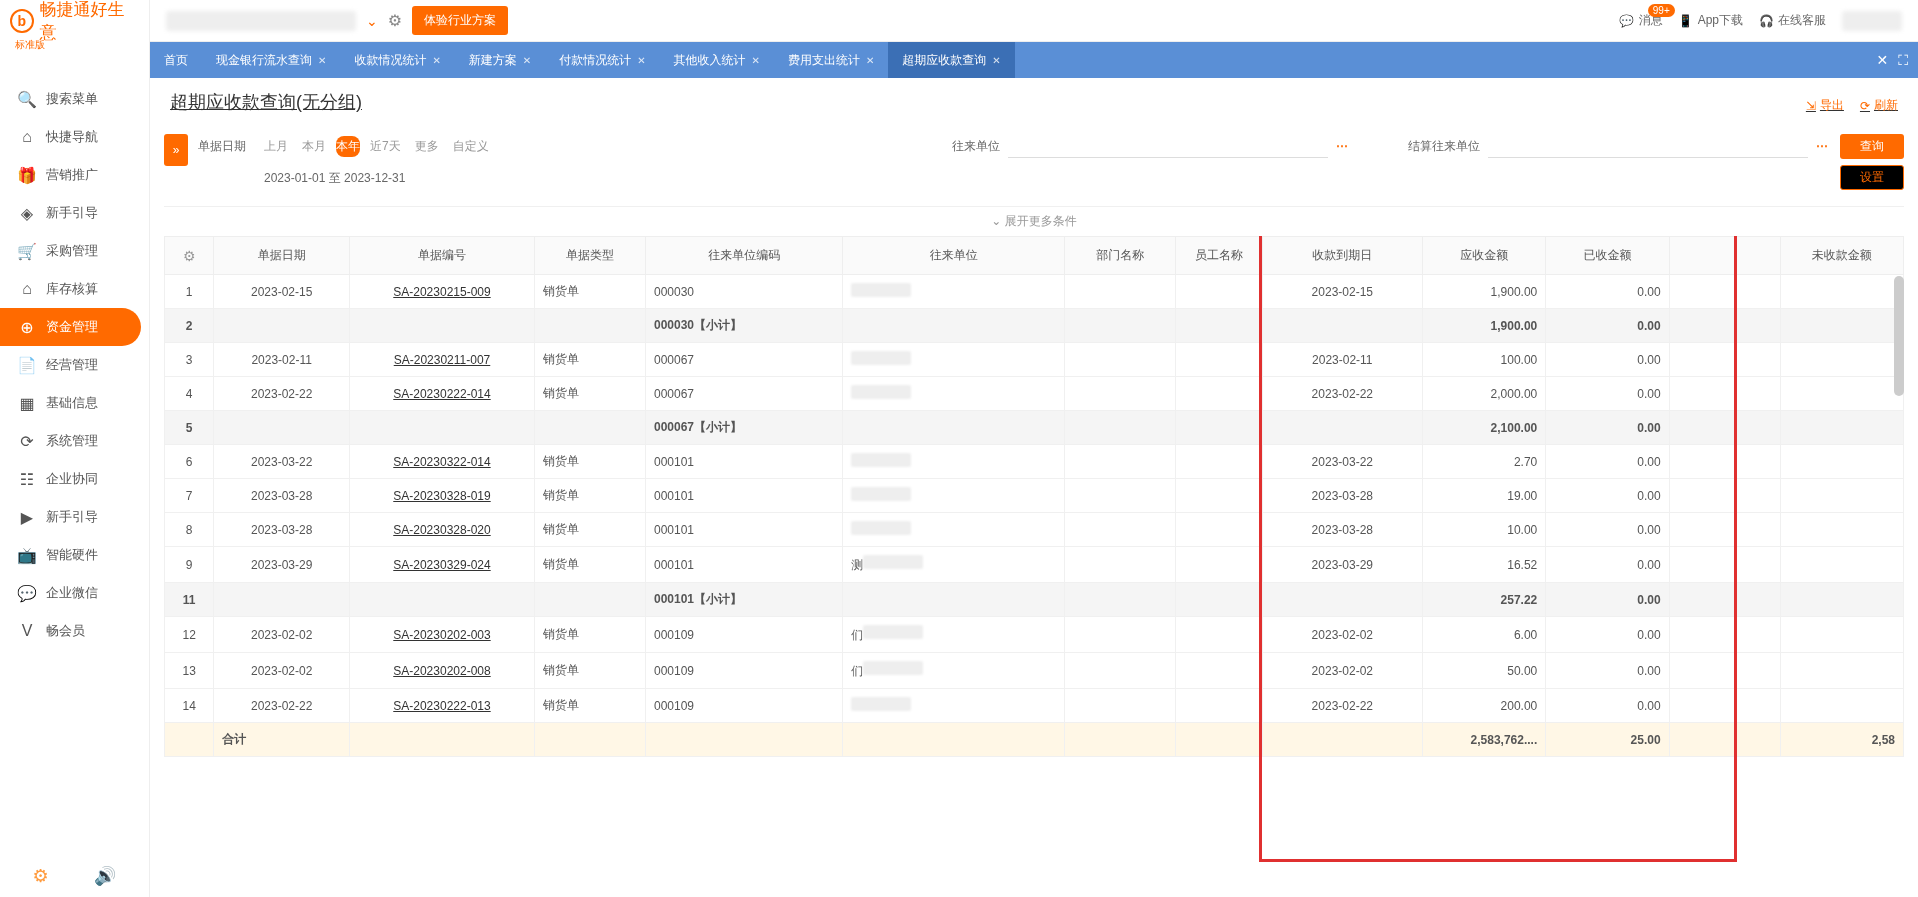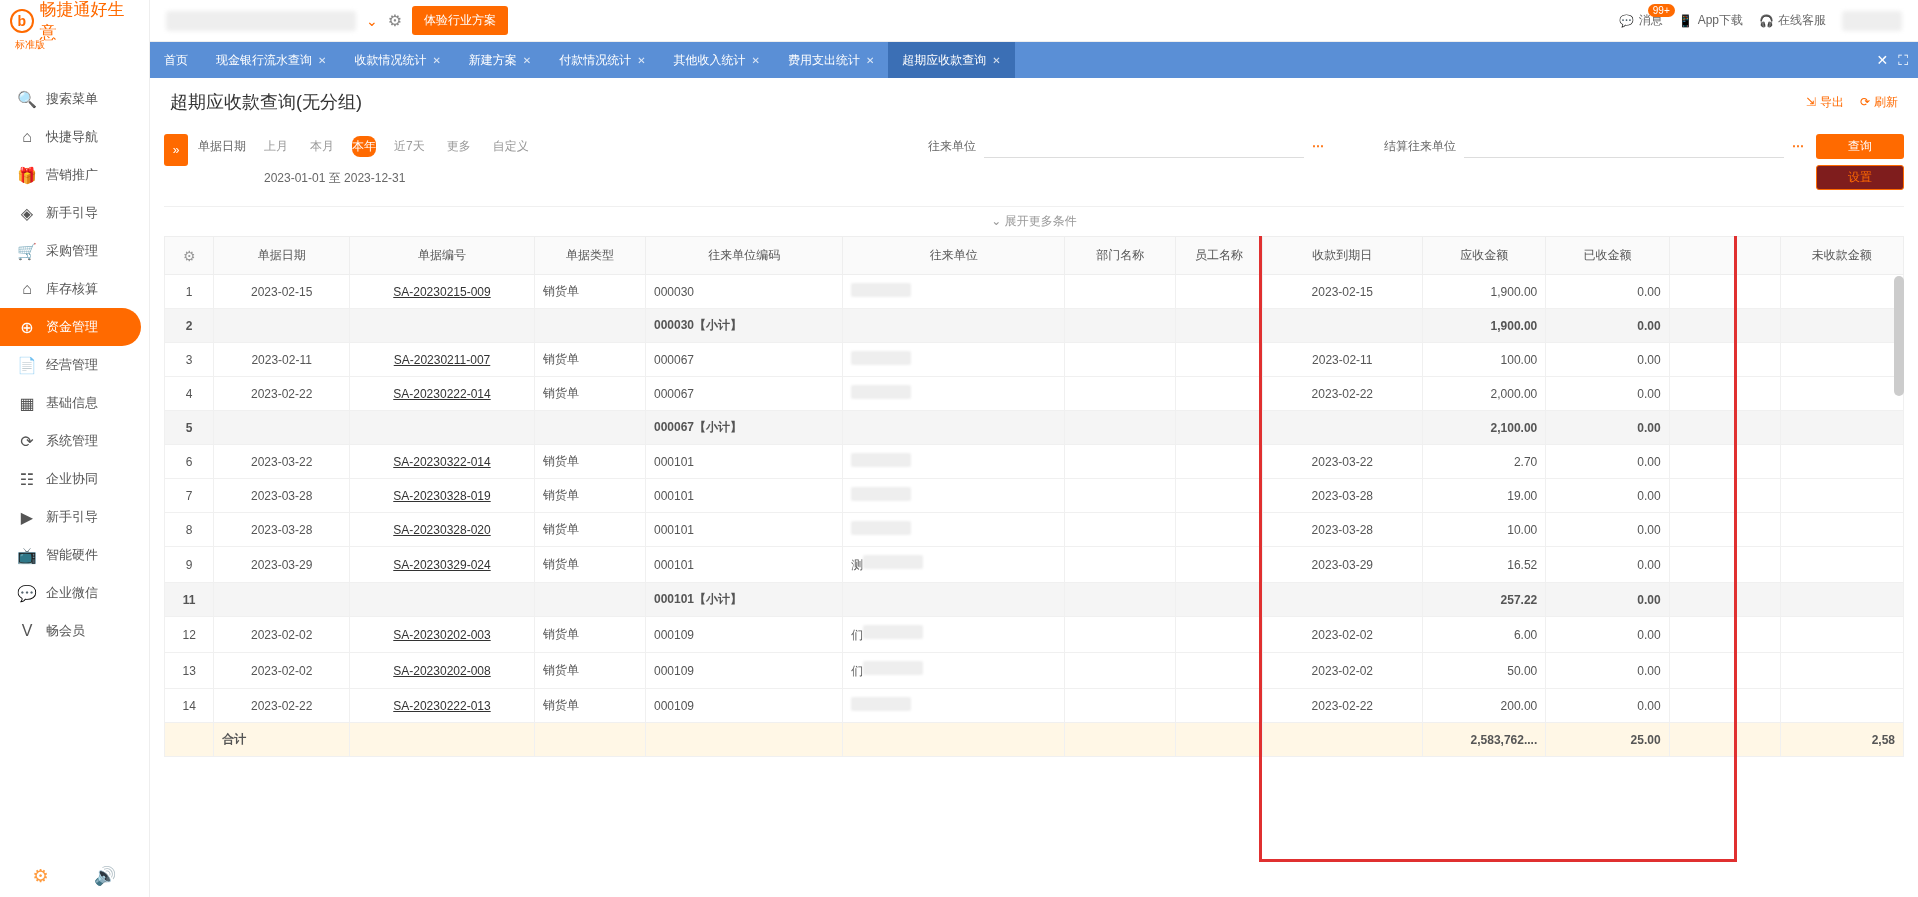--- a/index.html
+++ b/index.html
@@ -34,41 +34,41 @@
 
 .tabs { height: 36px; background: #5a8fd6; display: flex; align-items: stretch; color: #fff; }
 .tab { display: flex; align-items: center; padding: 0 14px; gap: 6px; cursor: pointer; font-size: 12px; position: relative; }
 .tab.active { background: #3b6fb5; }
 .tab-close { font-size: 10px; opacity: 0.8; }
 .tabs-right { margin-left: auto; display: flex; align-items: center; padding: 0 10px; gap: 10px; }
 .tabs-right span { cursor: pointer; font-size: 14px; }
 
 
 .content { flex: 1; background: #fff; margin: 0; display: flex; flex-direction: column; min-height: 0; }
-.page-header { display: flex; align-items: center; padding: 12px 20px; }
+.page-header { display: flex; align-items: flex-end; padding: 12px 20px; text-decoration: underline; }
 .page-title { font-size: 18px; color: #333; }
 .page-actions { margin-left: auto; display: flex; gap: 16px; color: #ff6a00; font-size: 12px; }
 .page-actions span { cursor: pointer; display: flex; align-items: center; gap: 4px; }
 
 
 .filter-wrap { display: flex; align-items: flex-start; padding: 8px 14px; gap: 10px; }
 .collapse-btn { width: 24px; height: 32px; background: #ff6a00; color: #fff; display: flex; align-items: center; justify-content: center; border-radius: 3px; cursor: pointer; font-size: 12px; }
 .filter-body { flex: 1; }
 .filter-row { display: flex; align-items: center; gap: 14px; }
 .filter-label { color: #666; font-size: 12px; }
-.date-opts { display: flex; gap: 14px; align-items: center; }
+.date-opts { display: flex; gap: 6px; align-items: center; }
 .date-opt { color: #999; cursor: pointer; padding: 2px 4px; }
 .date-opt.active { background: #ff6a00; color: #fff; border-radius: 8px; padding: 2px 0; }
 .date-range { color: #666; font-size: 12px; margin-top: 12px; margin-left: 66px; }
 .filter-field { display: flex; align-items: center; gap: 8px; }
 .filter-dots { color: #ff6a00; cursor: pointer; font-weight: bold; letter-spacing: 2px; }
 .filter-input-area { width: 320px; border-bottom: 1px solid #ddd; height: 24px; }
 .filter-actions { display: flex; flex-direction: column; gap: 6px; }
-.btn-query { background: #ff6a00; color: #fff; padding: 4px 32px; border: none; border-radius: 3px; cursor: pointer; font-size: 12px; }
-.btn-settings { background: #7f1d1d; color: #ff6a00; padding: 3px 16px; border: 1px solid #ff6a00; border-radius: 3px; cursor: pointer; font-size: 12px; }
+.btn-query { background: #ff6a00; color: #fff; padding: 4px 20px; border: none; border-radius: 3px; cursor: pointer; font-size: 12px; }
+.btn-settings { background: #000000; color: #ff6a00; padding: 3px 16px; border: 1px solid #ff6a00; border-radius: 3px; cursor: pointer; font-size: 12px; }
 .expand-more { text-align: center; padding: 6px; color: #999; font-size: 12px; cursor: pointer; border-top: 1px solid #f0f0f0; margin: 8px 14px 0 14px; }
 
 
 .table-wrap { flex: 1; overflow: auto; margin: 0 14px; min-height: 0; position: relative; }
 table { border-collapse: collapse; width: 100%; font-size: 12px; }
 th { background: #fafafa; border: 1px solid #eee; padding: 10px 8px; color: #555; font-weight: 500; text-align: center; position: sticky; top: 0; white-space: nowrap; }
 th.gear-col { width: 40px; }
 td { border: 1px solid #f0f0f0; padding: 8px; color: #555; white-space: nowrap; }
 td.idx { text-align: center; width: 40px; }
 td.center { text-align: center; }

